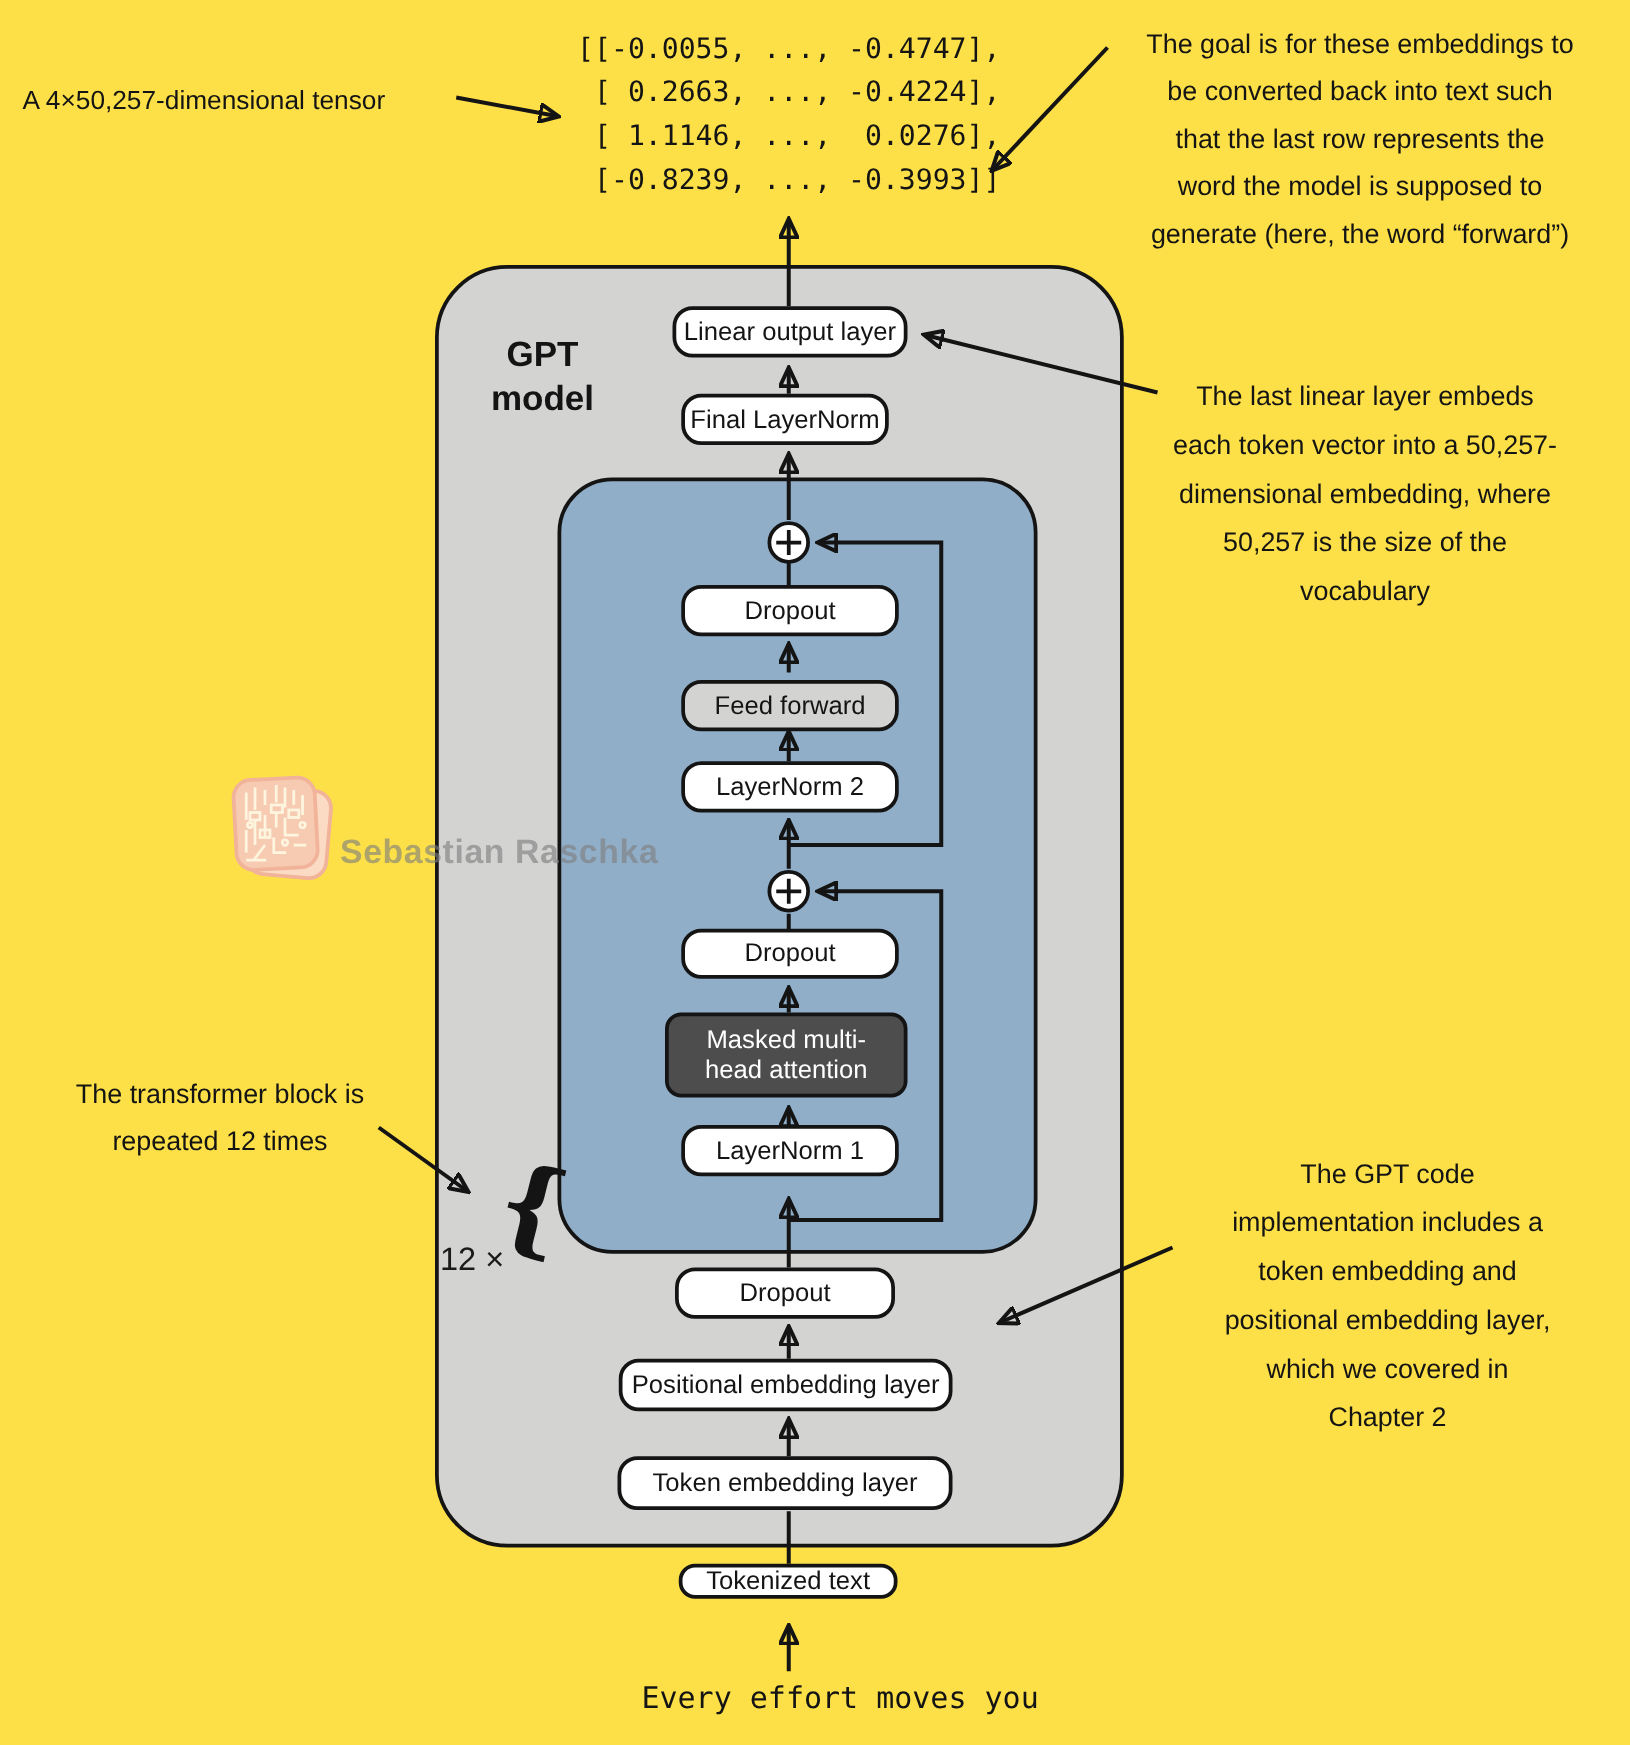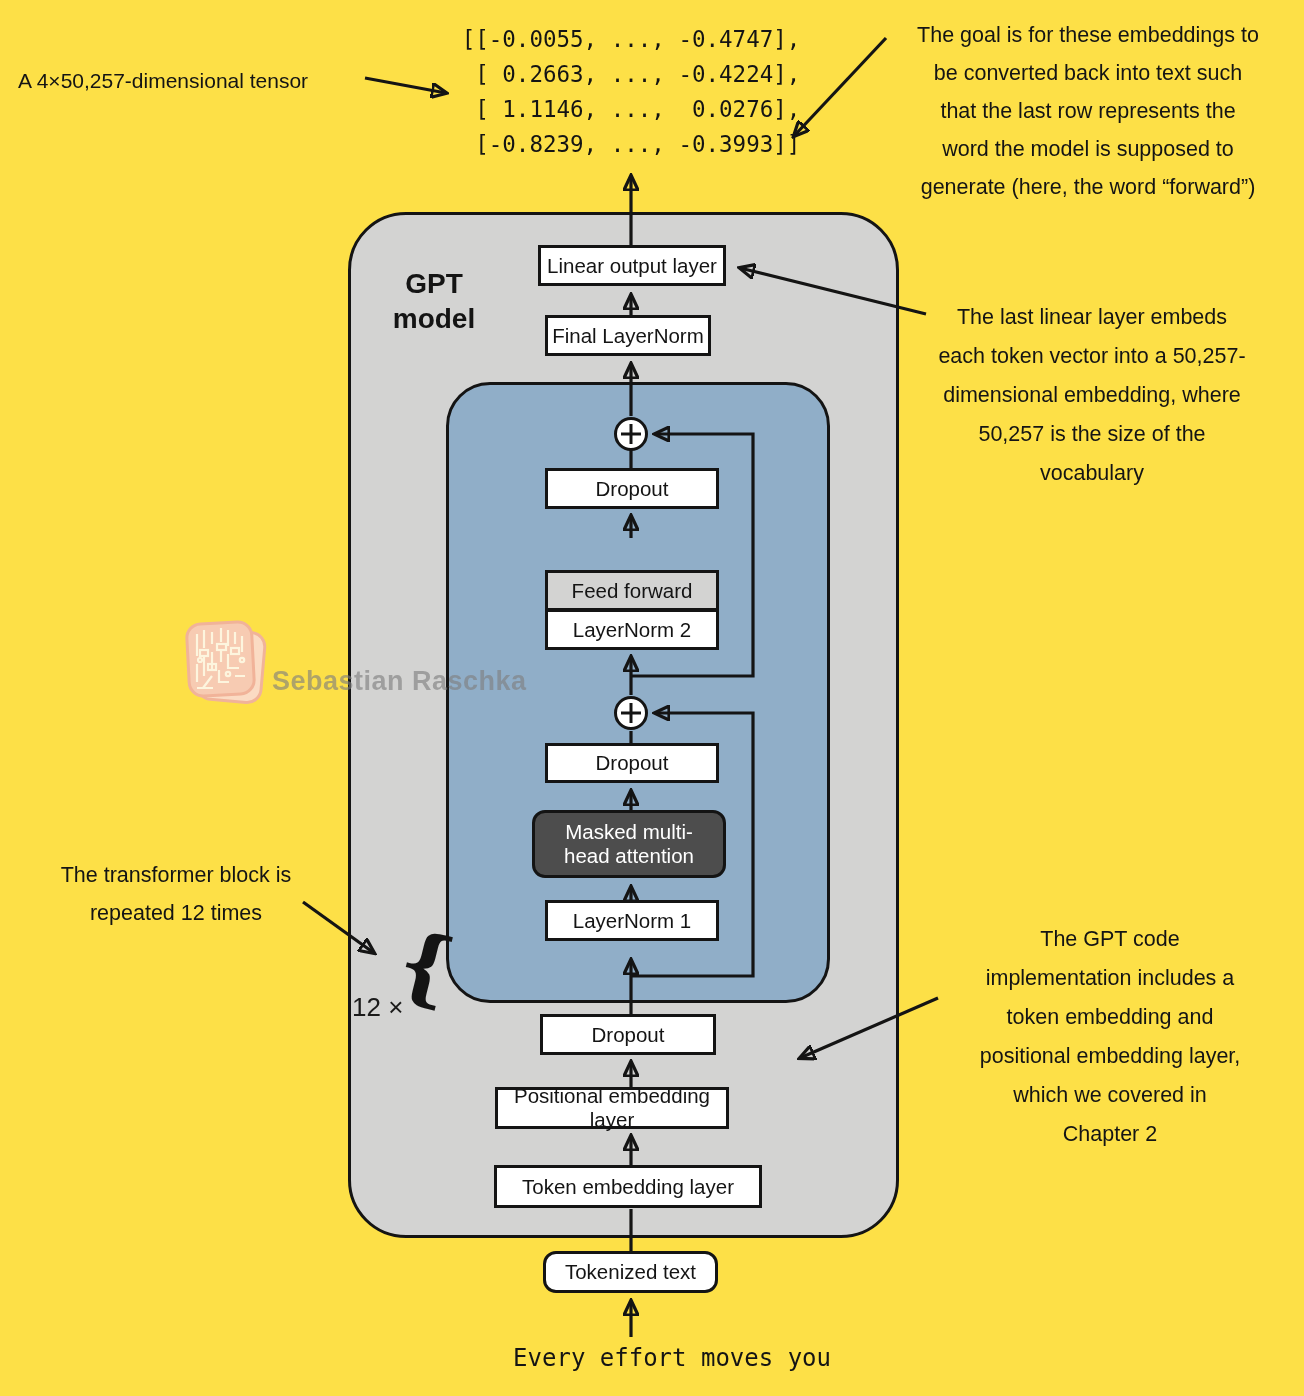--- a/index.html
+++ b/index.html
@@ -10,36 +10,36 @@
   .gpt-box{position:absolute;left:348px;top:212px;width:545px;height:1020px;
            background:var(--container_gray,#d3d3d2);border:3px solid #141414;border-radius:58px;z-index:1;}
   .tf-block{position:absolute;left:446px;top:382px;width:378px;height:615px;
             background:var(--block_blue,#90aec8);border:3px solid #141414;border-radius:44px;z-index:2;}
 
   
   svg.overlay{position:absolute;left:0;top:0;z-index:3;}
   svg.overlay path{stroke:#141414;stroke-width:3.2;fill:none;}
 
   
-  .node{position:absolute;box-sizing:border-box;background:#fff;border:3px solid #141414;border-radius:0;
+  .node{position:absolute;box-sizing:border-box;background:#fff;border:3px solid #141414;border-radius:16px;
         display:flex;align-items:center;justify-content:center;text-align:center;
         font-size:20.5px;line-height:1.15;z-index:4;}
   .n-linear{left:538px;top:245px;width:188px;height:41px;}
   .n-finalln{left:545px;top:315px;width:166px;height:41px;}
   .n-drop1{left:545px;top:468px;width:174px;height:41px;}
-  .n-ff{left:545px;top:570px;width:174px;height:41px;background:var(--container_gray,#d3d3d2);}
+  .n-ff{left:545px;top:544px;width:174px;height:41px;background:var(--container_gray,#d3d3d2);}
   .n-ln2{left:545px;top:609px;width:174px;height:41px;}
   .n-drop2{left:545px;top:743px;width:174px;height:40px;}
   .n-attn{left:532px;top:810px;width:194px;height:68px;background:var(--attention_dark,#4d4d4d);
           color:#fff;border-radius:13px;padding:0 10px;}
   .n-ln1{left:545px;top:900px;width:174px;height:41px;}
   .n-drop3{left:540px;top:1014px;width:176px;height:41px;}
-  .n-pos{left:495px;top:1087px;width:234px;height:42px;}
+  .n-pos{left:495px;top:1087px;width:267px;height:42px;}
   .n-tok{left:494px;top:1165px;width:268px;height:43px;}
-  .n-tokenized{left:543px;top:1251px;width:175px;height:42px;border-radius:13px;}
+  .n-tokenized{left:543px;top:1251px;width:175px;height:28px;border-radius:13px;}
 
   
   .plus-circle{position:absolute;width:34px;height:34px;box-sizing:border-box;background:#fff;
                border:3px solid #141414;border-radius:50%;z-index:4;}
   .pc1{left:614px;top:417px;} .pc2{left:614px;top:696px;}
   .plus-circle svg{position:absolute;left:0;top:0;}
   .plus-circle line{stroke:#141414;stroke-width:3;}
 
   
   .tensor{position:absolute;left:436px;top:22px;width:390px;z-index:4;

